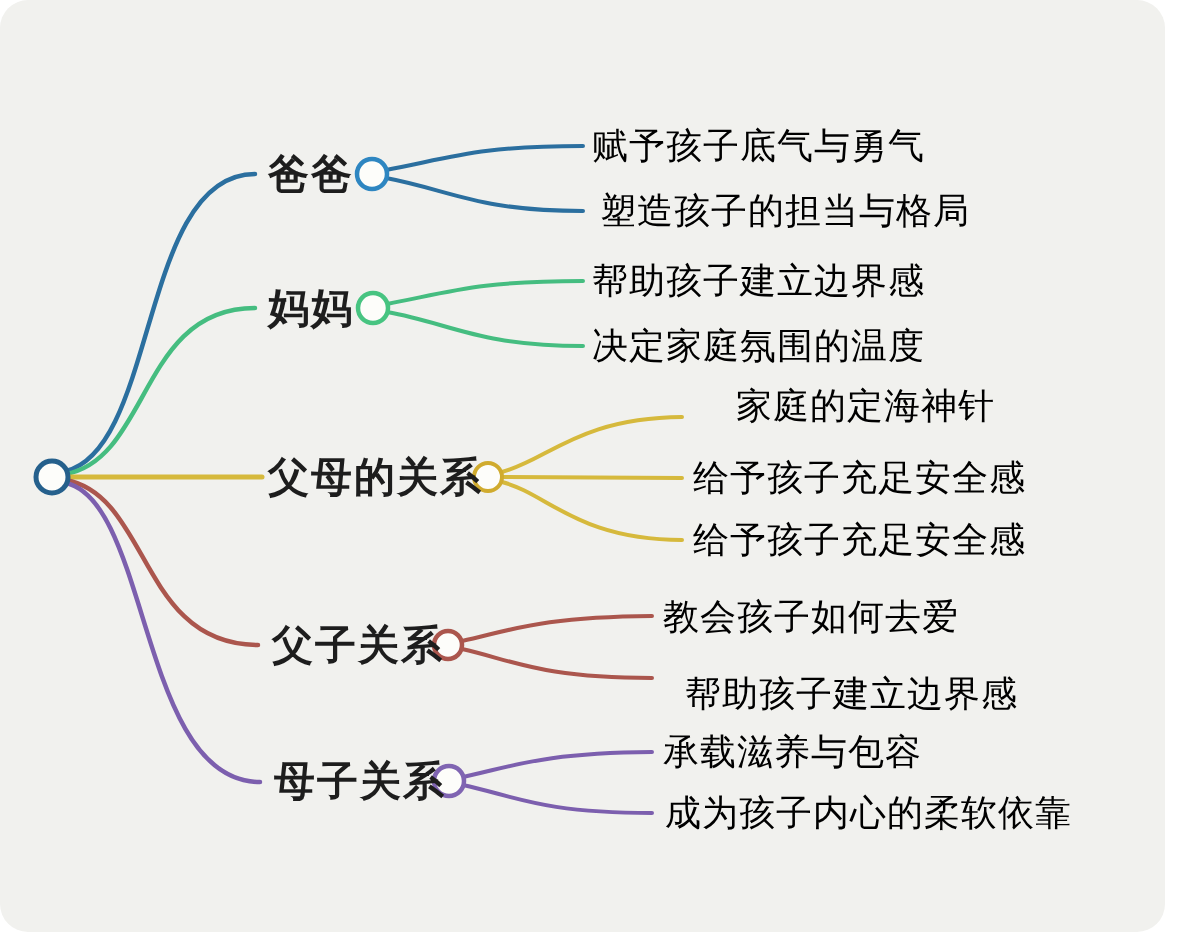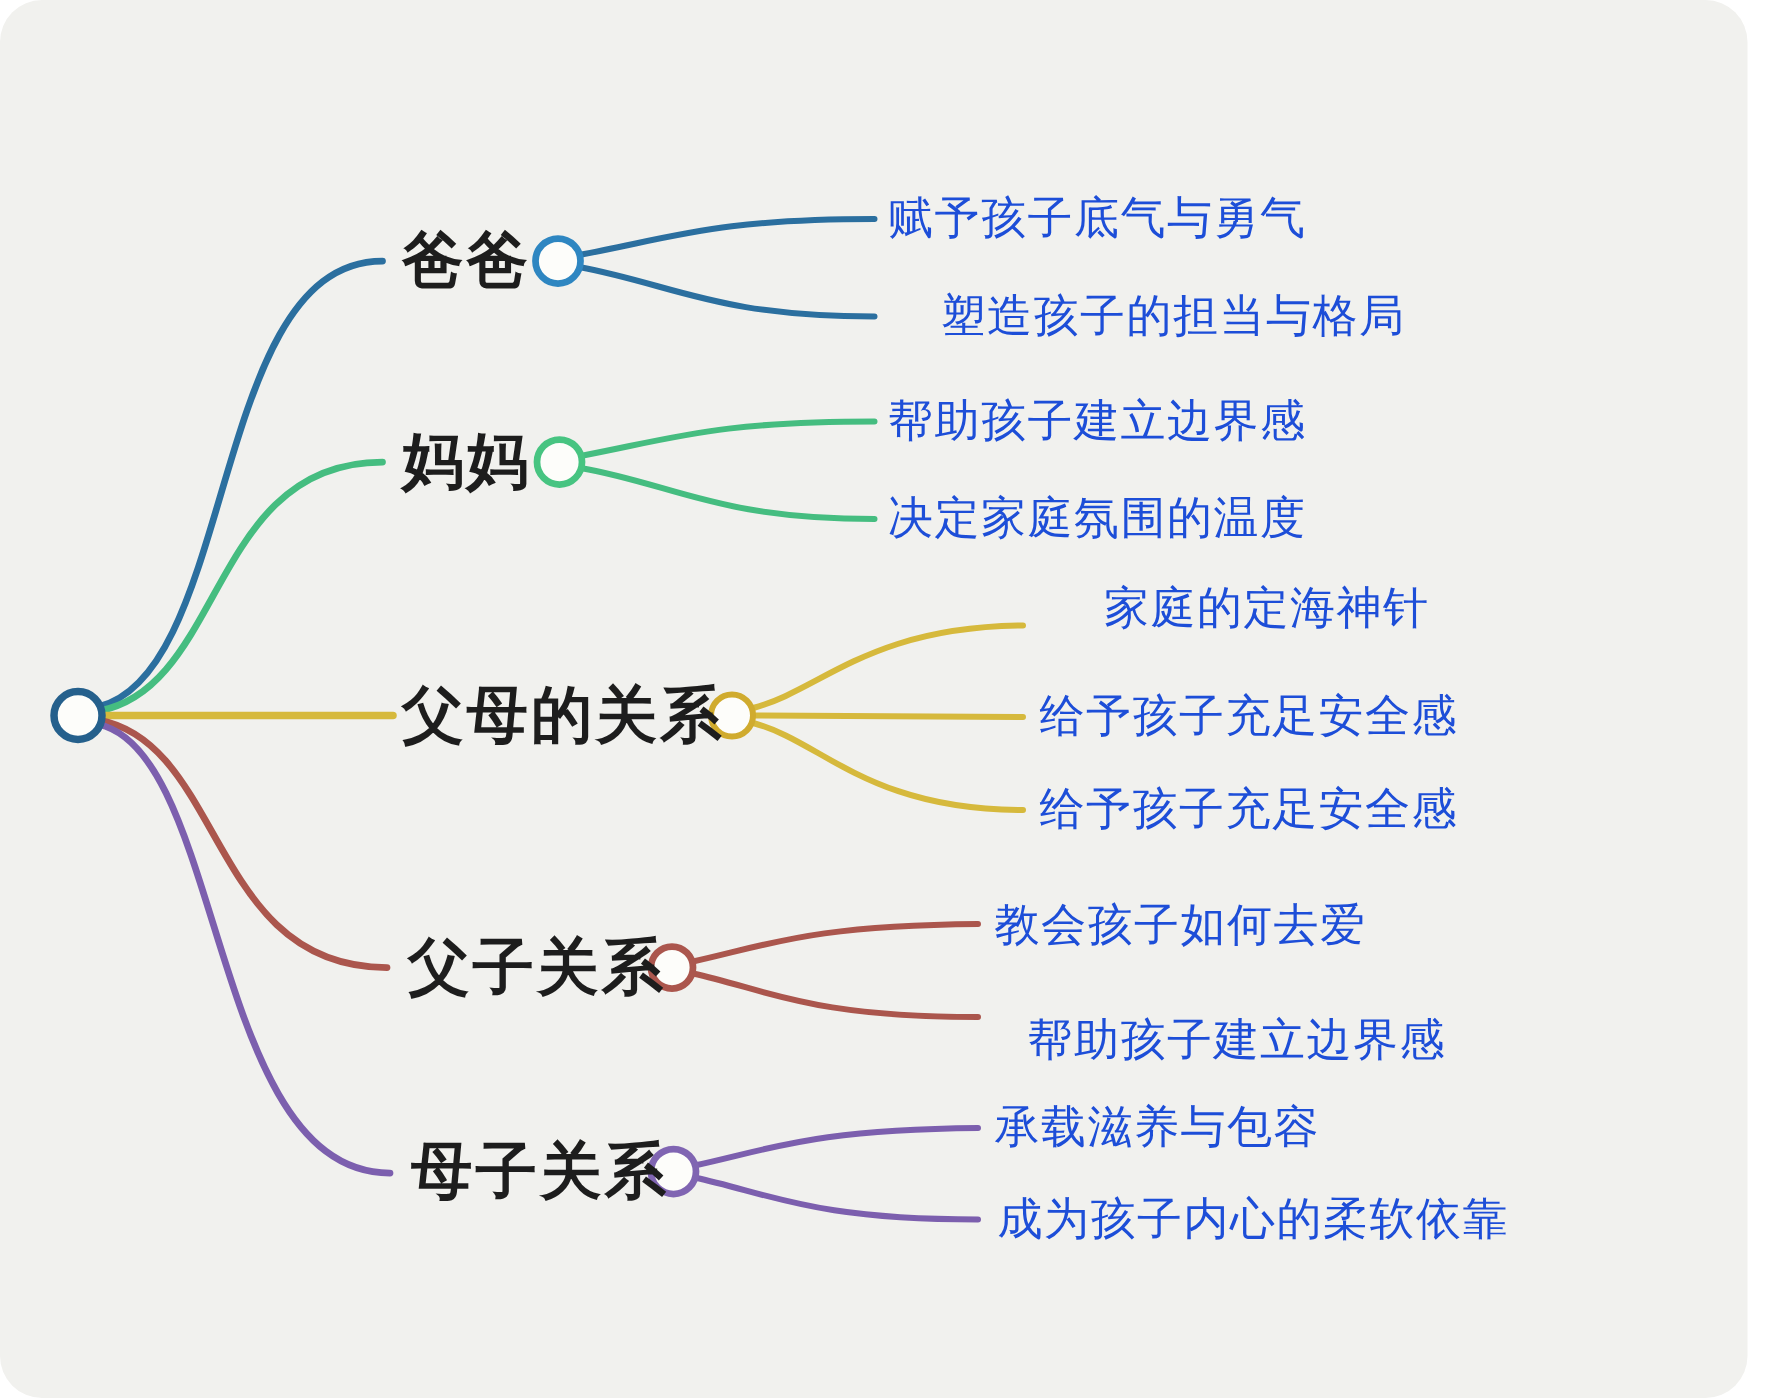--- a/index.html
+++ b/index.html
@@ -18,23 +18,23 @@
     transform:translateY(-50%);
     font-size:41px;
     font-weight:700;
     color:#1d1d1d;
     letter-spacing:2px;
     white-space:nowrap;
   }
   .leaf-label{
     position:absolute;
     transform:translateY(-50%);
-    font-size:30px;
+    font-size:36px;
     font-weight:500;
-    color:#1d4ed8;
+    color:#000000;
     letter-spacing:1px;
     white-space:nowrap;
   }
 </style>
 </head>
 <body>
 
 <div class="stage">
 
   <svg class="wires" viewBox="0 0 1180 932" xmlns="http://www.w3.org/2000/svg">
@@ -69,21 +69,21 @@
     <circle cx="449" cy="781" r="15" fill="#fdfdfa" stroke-width="4.5" stroke="#8065b2"></circle>
   </svg>
 
   <div class="branch-label" style="left:268px;top:174px;">爸爸</div>
   <div class="branch-label" style="left:268px;top:308px;">妈妈</div>
   <div class="branch-label" style="left:268px;top:477px;">父母的关系</div>
   <div class="branch-label" style="left:272px;top:645px;">父子关系</div>
   <div class="branch-label" style="left:274px;top:781px;">母子关系</div>
 
   <div class="leaf-label" style="left:592px;top:146px;">赋予孩子底气与勇气</div>
-  <div class="leaf-label" style="left:627px;top:211px;">塑造孩子的担当与格局</div>
+  <div class="leaf-label" style="left:600px;top:211px;">塑造孩子的担当与格局</div>
 
   <div class="leaf-label" style="left:592px;top:281px;">帮助孩子建立边界感</div>
   <div class="leaf-label" style="left:592px;top:346px;">决定家庭氛围的温度</div>
 
   <div class="leaf-label" style="left:693px;top:406px;margin-left:43px;">家庭的定海神针</div>
   <div class="leaf-label" style="left:693px;top:478px;text-align:right;">给予孩子充足安全感</div>
   <div class="leaf-label" style="left:693px;top:540px;">给予孩子充足安全感</div>
 
   <div class="leaf-label" style="left:663px;top:617px;">教会孩子如何去爱</div>
   <div class="leaf-label" style="left:663px;top:694px;margin-left:22px;">帮助孩子建立边界感</div>

